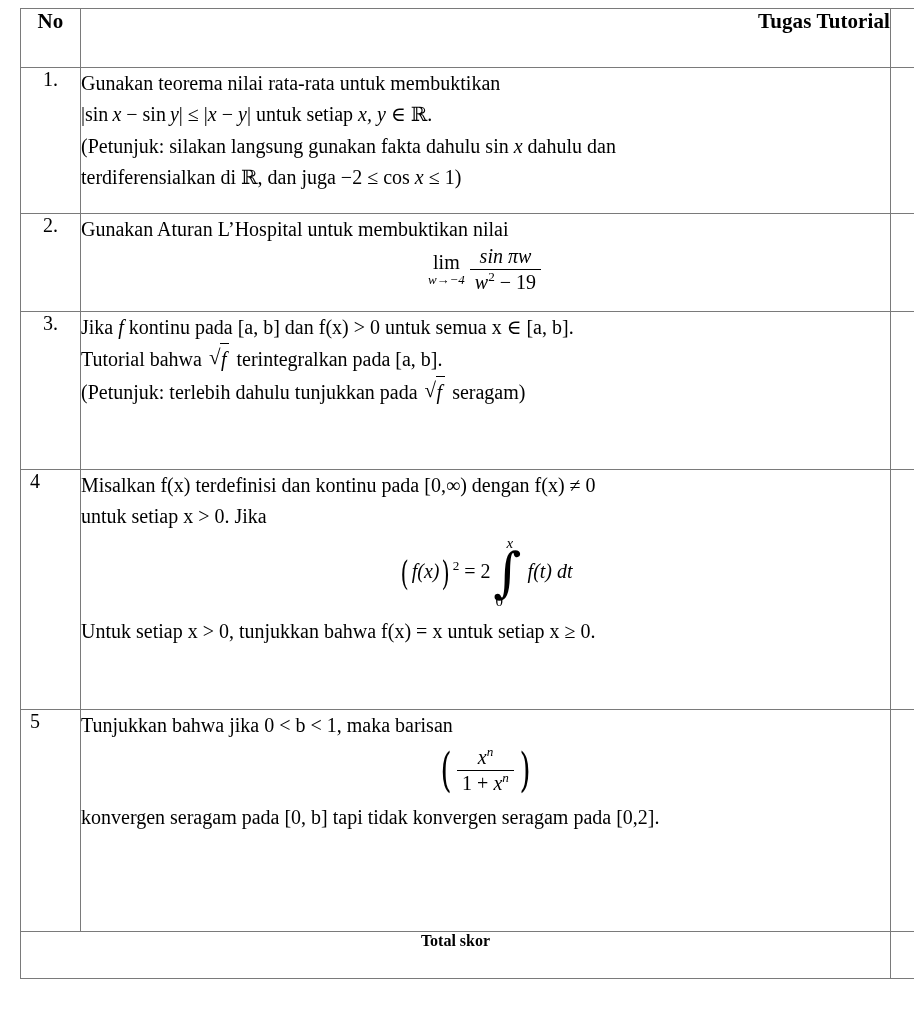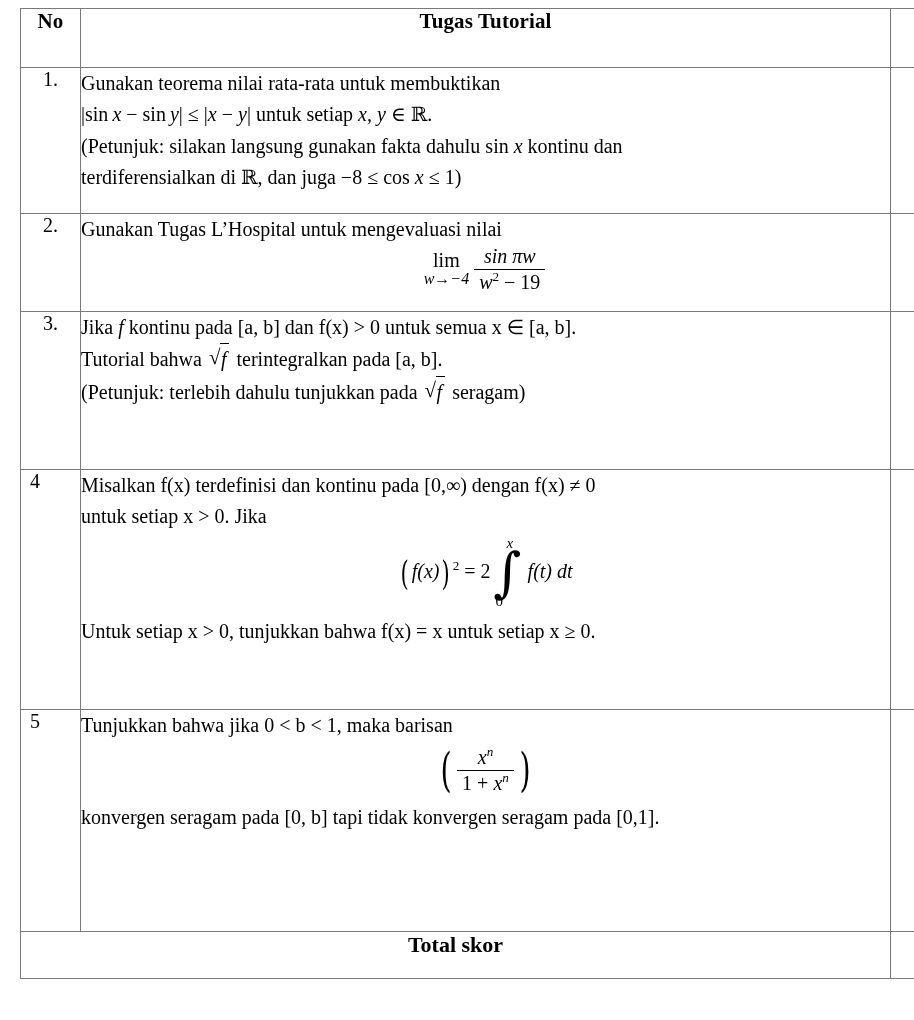--- a/index.html
+++ b/index.html
@@ -45,21 +45,21 @@
 
   
   .hdr-cell {
     height: 58px;
     font-weight: bold;
     font-size: 21px;
     text-align: center;
     vertical-align: middle;
     letter-spacing: .1px;
   }
-  .hdr-cell.task { font-size: 21px; }
+  .hdr-cell.task { font-size: 21px; text-align: right; }
 
   
   .no-cell {
     text-align: center;
     font-size: 20px;
     padding-top: 11px;
     vertical-align: top;
   }
   .no-cell.left-num {
     text-align: left;
@@ -86,21 +86,21 @@
     text-align: center;
     margin: 2px 0 2px 0;
   }
   .display-indent {
     margin-left: 110px;
     text-align: left;
   }
 
   
   .mi { font-style: italic; }
-  .mi-up { font-style: normal; font-family: Liberation Serif, serif; }
+  .mi-up { font-style: normal; }
   .mathtxt { font-family: "Liberation Serif", "DejaVu Serif", serif; }
 
   
   .frac {
     display: inline-block;
     vertical-align: middle;
     text-align: center;
     line-height: 1.12;
     margin: 0 2px;
   }
@@ -116,21 +116,21 @@
 
   
   .limop {
     display: inline-block;
     vertical-align: middle;
     text-align: center;
     line-height: 1.05;
     margin-right: 3px;
   }
   .limop .op  { display: block; font-style: normal; }
-  .limop .sub { display: block; font-size: 16px; font-style: italic; text-align: center; }
+  .limop .sub { display: block; font-size: 13px; font-style: italic; text-align: center; }
 
   
   .sqrt {
     display: inline-block;
     position: relative;
     padding-left: 11px;
     margin: 0 2px;
   }
   .sqrt::before {
     content: "\221A";
@@ -187,21 +187,21 @@
   }
 
   sup.pw { font-size: .66em; vertical-align: super; line-height: 0; }
 
   
   .total-cell {
     height: 46px;
     text-align: center;
     vertical-align: middle;
     font-weight: bold;
-    font-size: 22px;
+    font-size: 16px;
   }
 </style>
 </head>
 <body>
 
 <div class="page">
 
   <table class="tutorial-table">
     <colgroup>
       <col class="col-no">
@@ -232,36 +232,36 @@
             <span>−</span>
             <span class="mi">y</span><span>|</span>
             <span>untuk setiap</span>
             <span class="mi">x, y</span>
             <span>∈</span>
             <span>ℝ.</span>
           </p>
           <p>
             <span>(Petunjuk: silakan langsung gunakan fakta dahulu sin</span>
             <span class="mi">x</span>
-            <span>kontinu dan</span>
+            <span>dahulu dan</span>
           </p>
           <p>
             <span>terdiferensialkan di</span>
-            <span>ℝ</span><span>, dan juga −8 ≤ cos</span>
+            <span>ℝ</span><span>, dan juga −2 ≤ cos</span>
             <span class="mi">x</span>
             <span>≤ 1)</span>
           </p>
         </td>
         <td></td>
       </tr>
 
       <tr class="row2">
         <td class="no-cell">2.</td>
         <td class="task-cell">
-          <p>Gunakan Tugas L’Hospital untuk mengevaluasi nilai</p>
+          <p>Gunakan Aturan L’Hospital untuk membuktikan nilai</p>
           <p class="display">
             <span class="limop">
               <span class="op">lim</span>
               <span class="sub">w→−4</span>
             </span><span class="frac">
               <span class="num mi">sin πw</span>
               <span class="den"><span class="mi">w</span><sup class="pw">2</sup><span> − 19</span></span>
             </span>
           </p>
         </td>
@@ -313,21 +313,21 @@
       <tr class="row5">
         <td class="no-cell left-num">5</td>
         <td class="task-cell">
           <p>Tunjukkan bahwa jika 0 &lt; b &lt; 1, maka barisan</p>
           <p class="display" style="margin-top:6px;margin-bottom:8px;">
             <span class="bigparen">(</span><span class="frac">
               <span class="num"><span class="mi">x</span><sup class="pw mi">n</sup></span>
               <span class="den"><span>1 + </span><span class="mi">x</span><sup class="pw mi">n</sup></span>
             </span><span class="bigparen">)</span>
           </p>
-          <p>konvergen seragam pada [0, b] tapi tidak konvergen seragam pada [0,1].</p>
+          <p>konvergen seragam pada [0, b] tapi tidak konvergen seragam pada [0,2].</p>
         </td>
         <td></td>
       </tr>
 
       <tr>
         <td class="total-cell" colspan="2">Total skor</td>
         <td class="total-cell"></td>
       </tr>
 
     </tbody>

